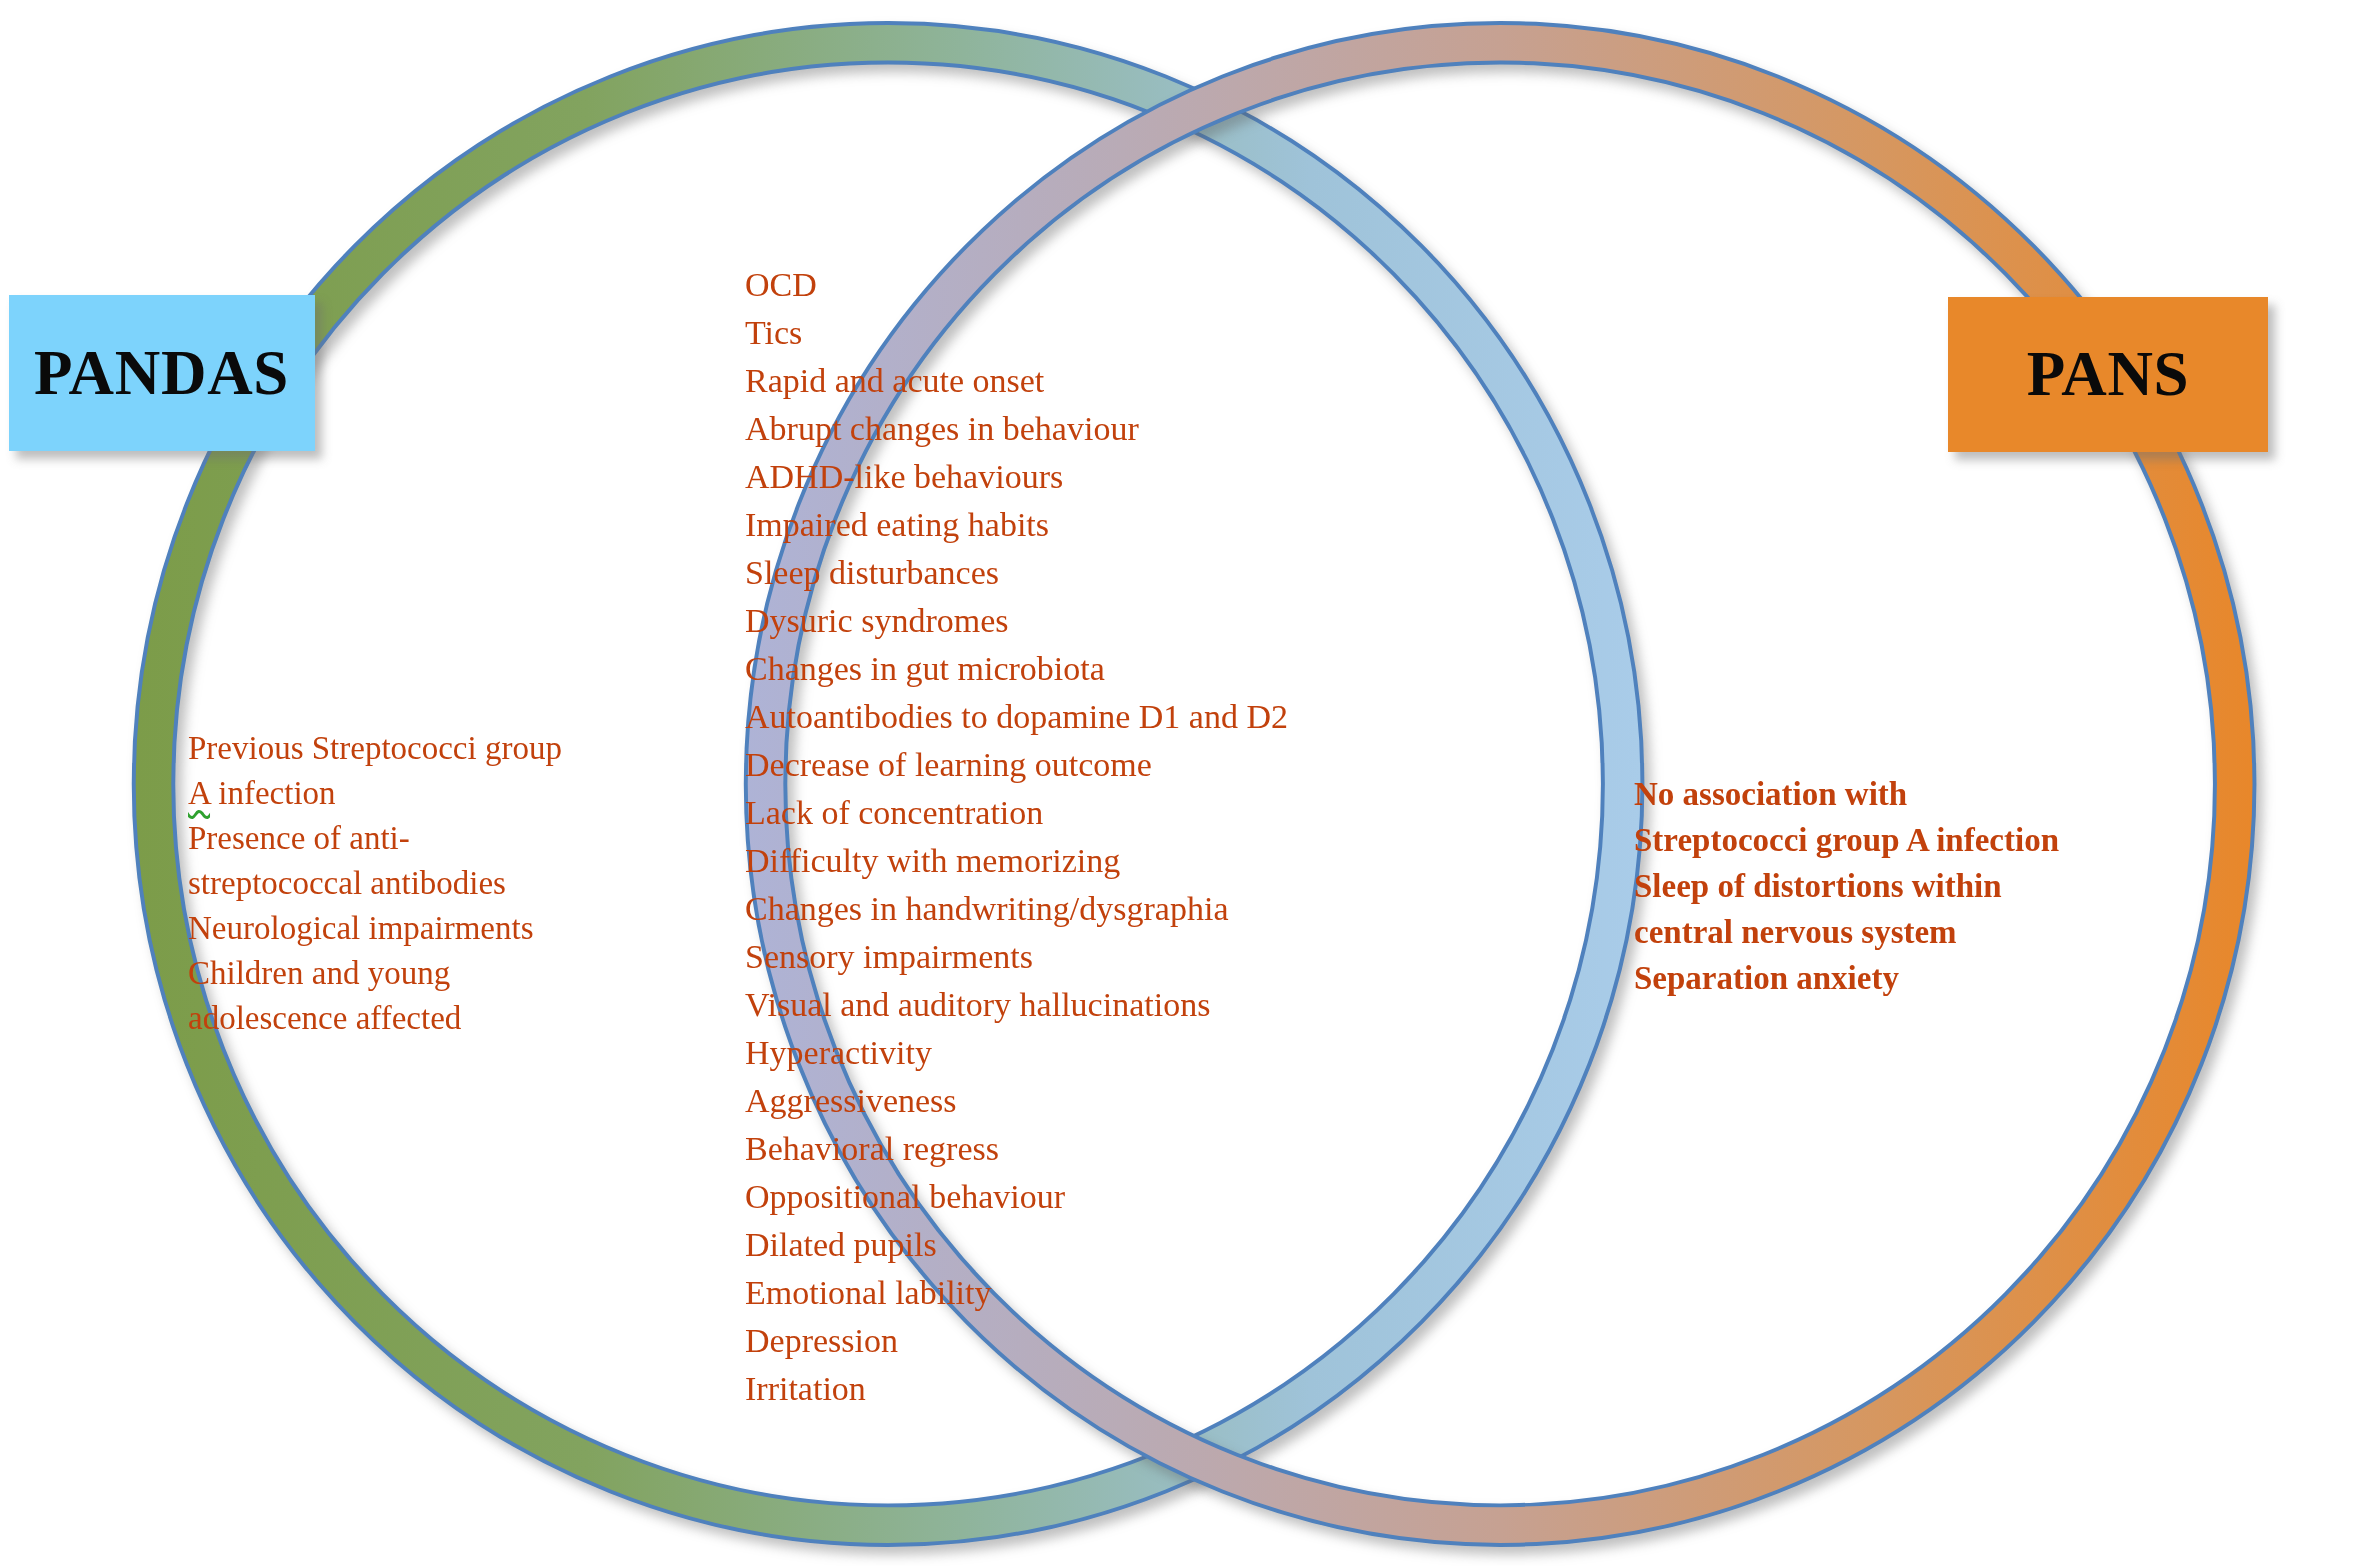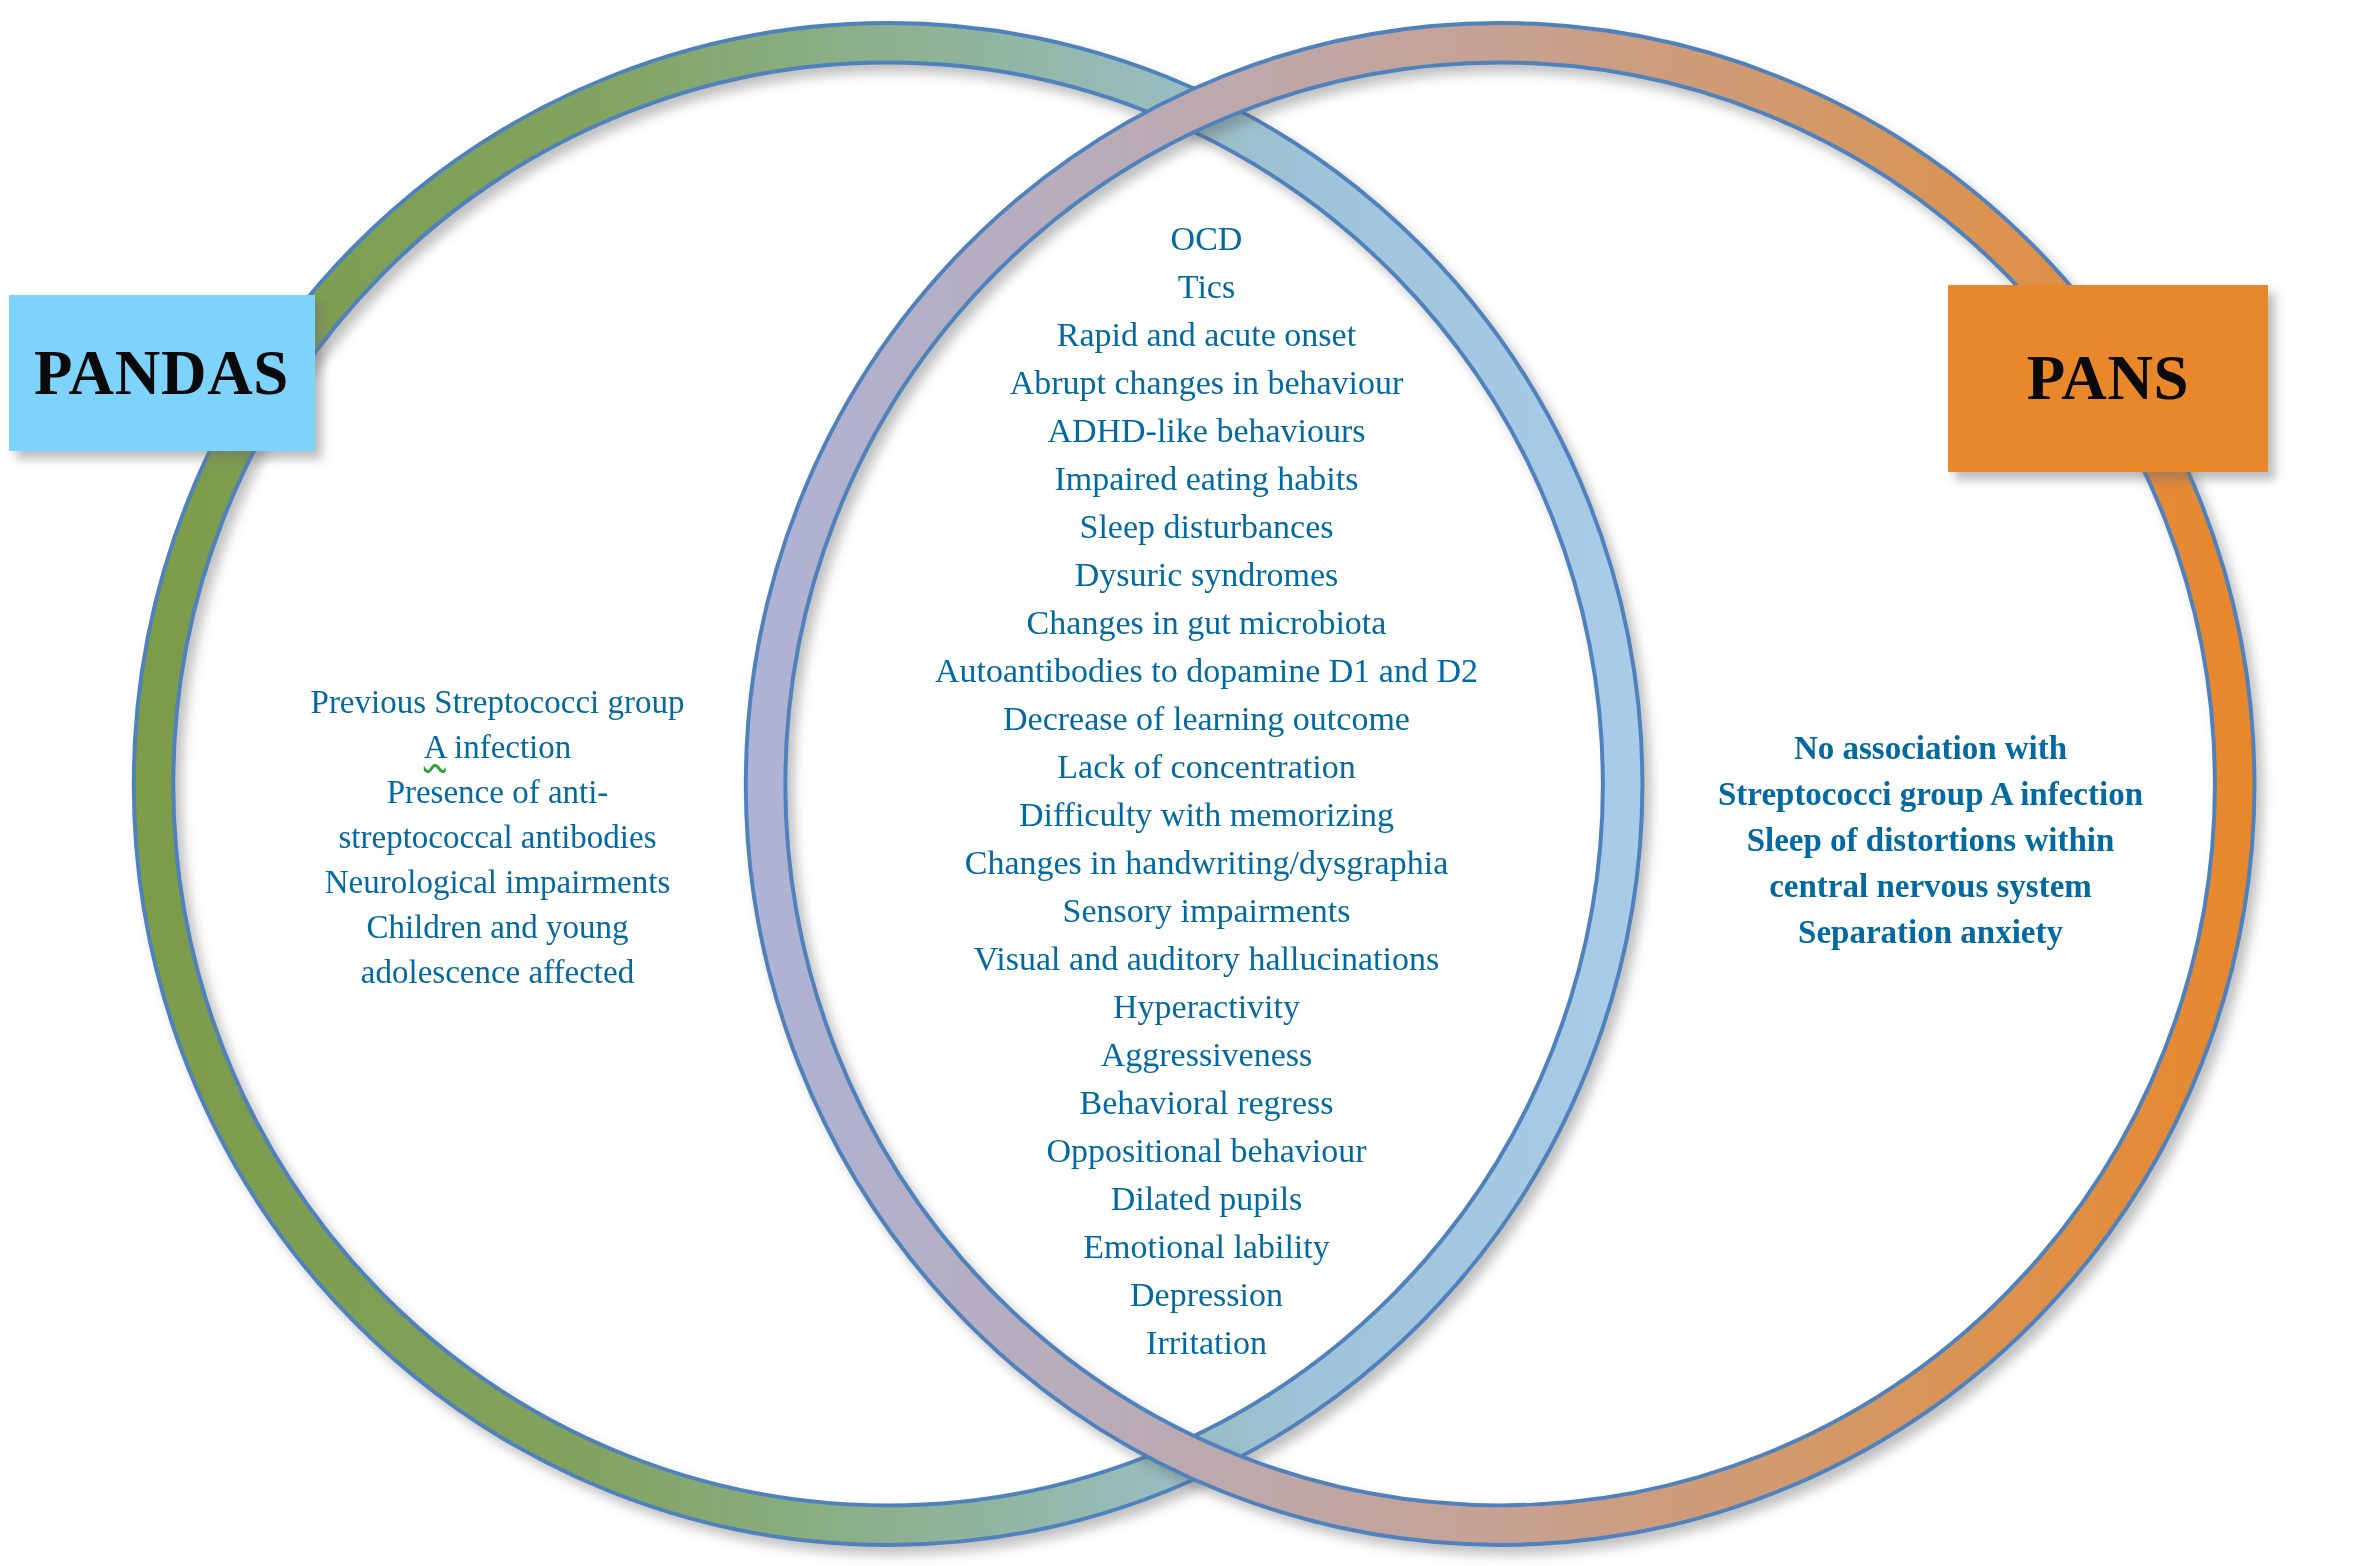--- a/index.html
+++ b/index.html
@@ -12,26 +12,26 @@
   .canvas { position: relative; width: 2377px; height: 1566px; }
   svg.rings { position: absolute; left: 0; top: 0; width: 2377px; height: 1566px; }
   .ring { filter: drop-shadow(10px 12px 9px rgba(90,90,90,0.38)); }
 
   .label-box {
     position: absolute;
     display: flex; align-items: center; justify-content: center;
     box-shadow: 6.6px 8px 9.2px rgba(110,110,110,0.45);
   }
   .label-box.pandas { left: 8.6px;   top: 295px; width: 306px; height: 156px; background: #7dd3fc; }
-  .label-box.pans   { left: 1948px; top: 285px; width: 320px; height: 187px; background: #E8882A; align-items: center; }
+  .label-box.pans   { left: 1948px; top: 297px; width: 320px; height: 155px; background: #E8882A; align-items: center; }
   .title {
     font-weight: bold; font-size: 63px; color: #0a0a0a; letter-spacing: 0.7px;
   }
 
-  .textcol { position: absolute; text-align: center; color: #0369a1; }
+  .textcol { position: absolute; text-align: left; color: #c2410c; margin-top: 46px; }
   .textcol .line { white-space: nowrap; }
 
   .textcol.left   { left: 188px;  top: 680px; width: 619px;  font-size: 33px; line-height: 45px; }
   .textcol.center { left: 745px; top: 215px;  width: 923px; font-size: 34px; line-height: 48px; }
   .textcol.right  { left: 1634px; top: 725px; width: 593px;  font-size: 33px; line-height: 46px; font-weight: bold; }
 
   .sq {
     text-decoration: underline wavy #2fa12f;
     text-decoration-thickness: 2.6px;
     text-underline-offset: 6px;

